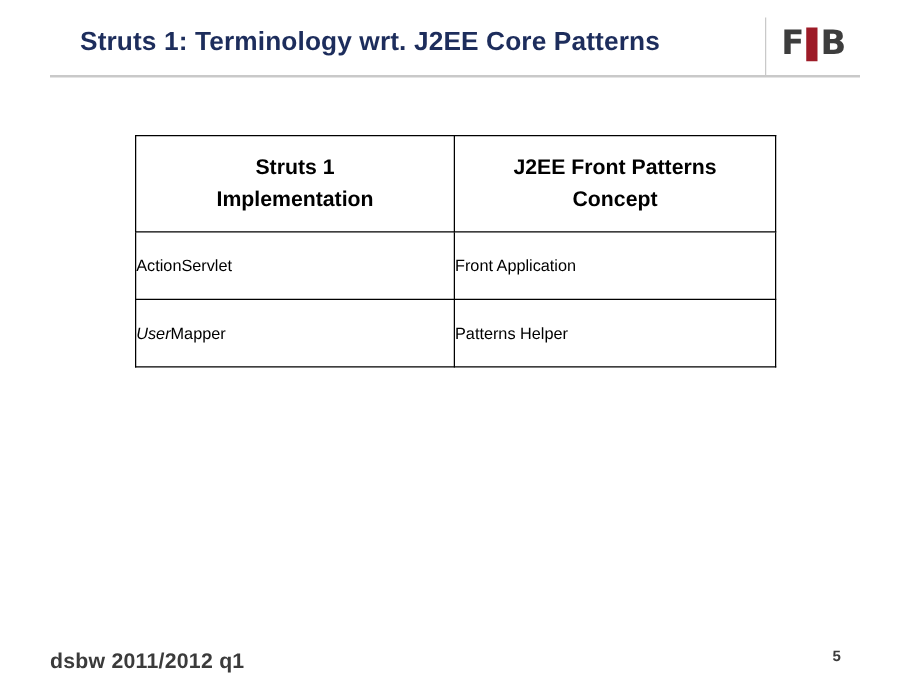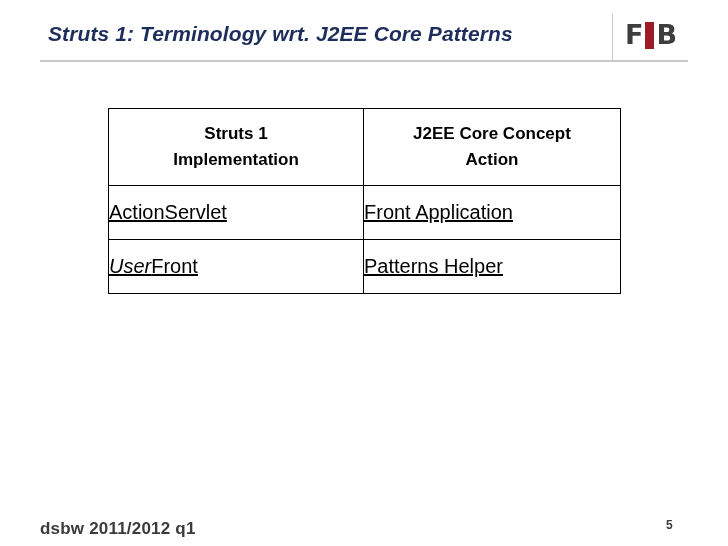--- a/index.html
+++ b/index.html
@@ -19,29 +19,28 @@
   
   .slide-header {
     position: absolute;
     left: 0;
     top: 0;
     width: 728px;
     height: 72px;
   }
   .slide-title {
     position: absolute;
-    left: 48px;
+    left: 64px;
     top: 22px;
     width: 560px;
     font-size: 21px;
     font-weight: bold;
     color: #1d2d5c;
     letter-spacing: 0.1px;
     white-space: nowrap;
-    font-style: italic;
   }
   .header-divider {
     position: absolute;
     left: 40px;
     top: 60px;
     width: 648px;
     height: 2px;
     background: #c9c9c9;
   }
   .header-vrule {
@@ -102,24 +101,23 @@
     text-align: center;
     font-size: 17px;
     font-weight: bold;
     line-height: 26px;
     padding: 0 6px;
   }
   .hdr-line2 { display: block; }
 
   .body-cell {
     height: 53px;
-    font-size: 20px;
+    font-size: 13px;
     padding: 0 0 0 10px;
     font-weight: normal;
-    text-decoration: underline;
   }
   .ital { font-style: italic; }
 
   
   .footer-left {
     position: absolute;
     left: 40px;
     top: 519px;
     font-size: 17px;
     font-weight: bold;
@@ -153,33 +151,33 @@
 
 <div class="table-wrap">
   <table class="terms">
     <tbody>
       <tr>
         <td class="col-a hdr-cell">
           <span>Struts 1</span>
           <span class="hdr-line2">Implementation</span>
         </td>
         <td class="col-b hdr-cell">
-          <span>J2EE Core Concept</span>
-          <span class="hdr-line2">Action</span>
+          <span>J2EE Front Patterns</span>
+          <span class="hdr-line2">Concept</span>
         </td>
       </tr>
       <tr>
         <td class="col-a body-cell">
           <span class="ital"></span><span>ActionServlet</span>
         </td>
         <td class="col-b body-cell">Front Application</td>
       </tr>
       <tr>
         <td class="col-a body-cell">
-          <span class="ital">User</span><span>Front</span>
+          <span class="ital">User</span><span>Mapper</span>
         </td>
         <td class="col-b body-cell">Patterns Helper</td>
       </tr>
     </tbody>
   </table>
 </div>
 
 <div class="footer-left">dsbw  2011/2012 q1</div>
 <div class="footer-page">5</div>
 

